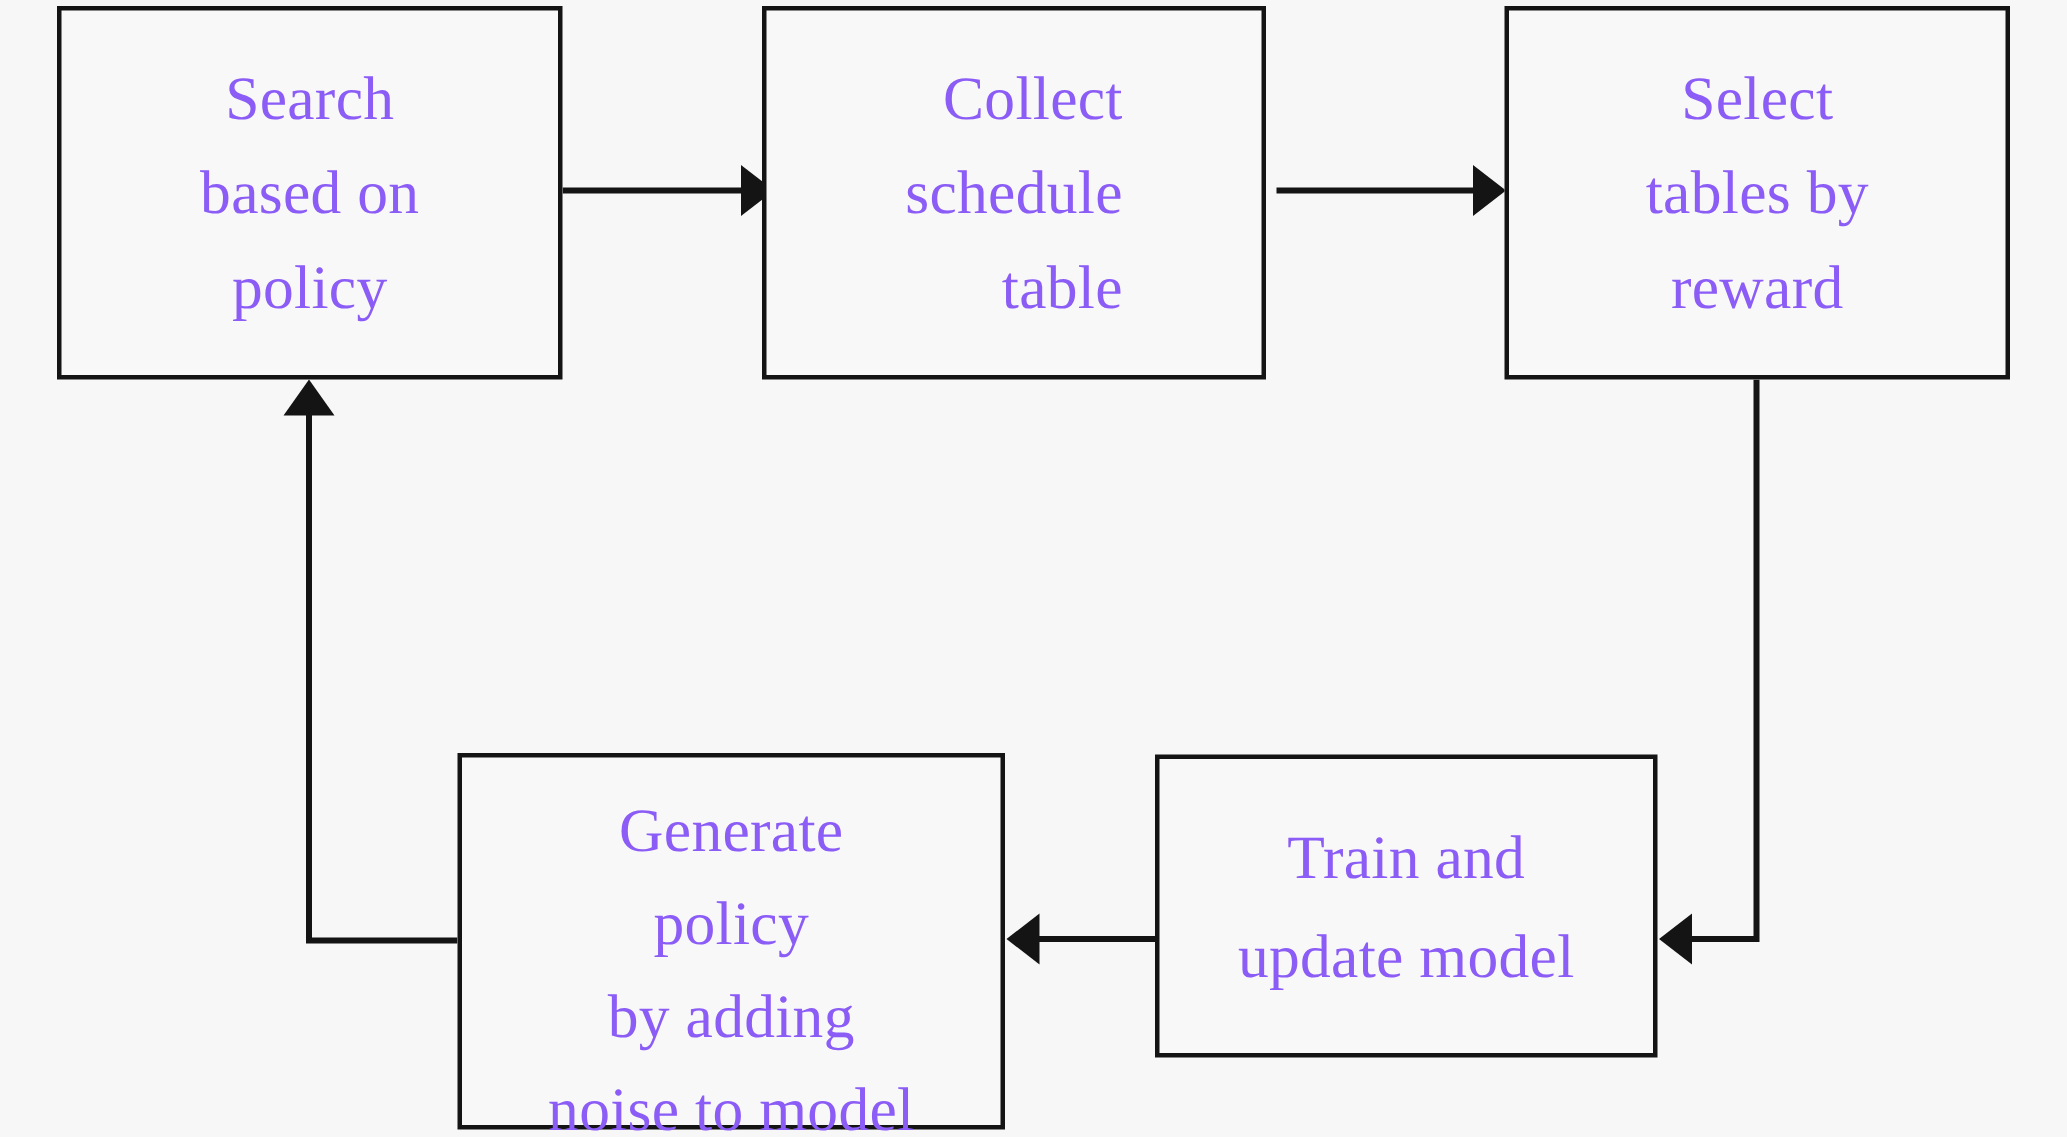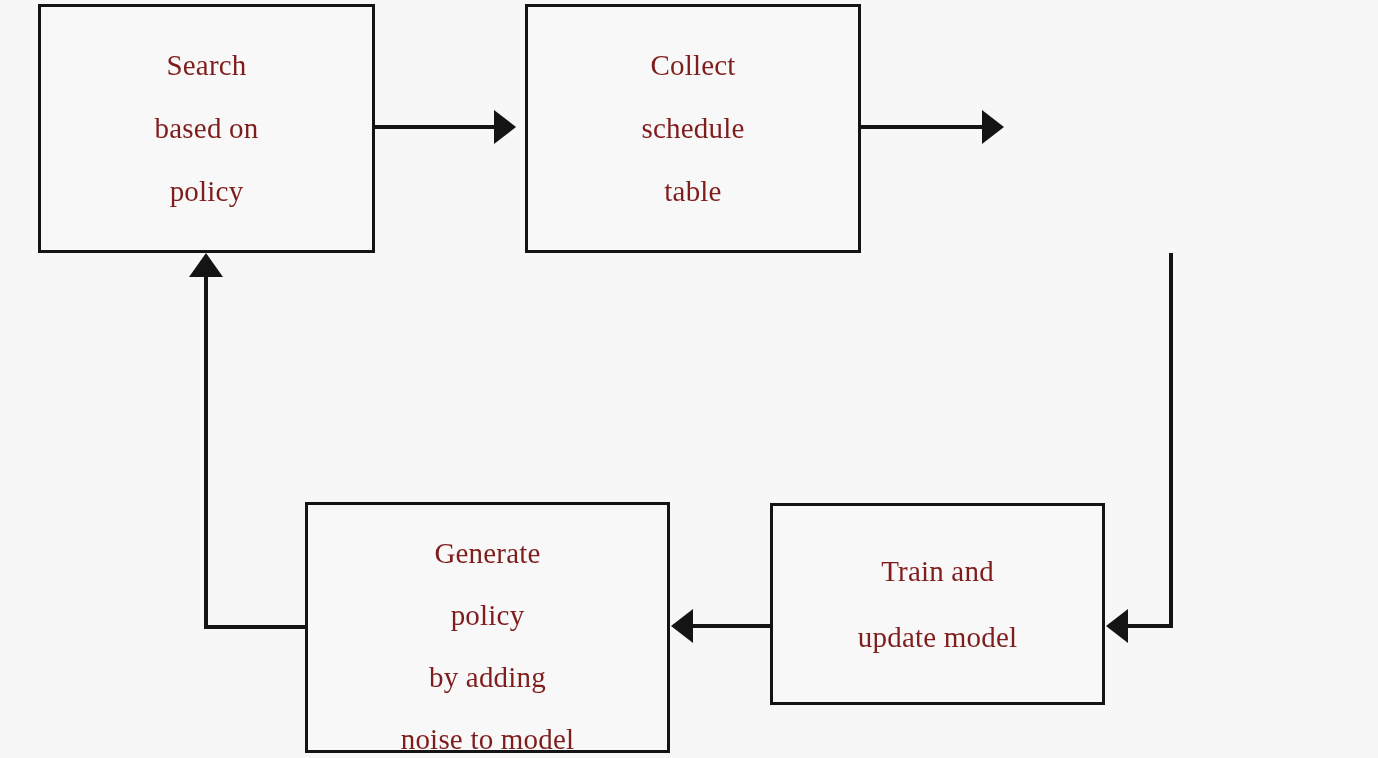--- a/index.html
+++ b/index.html
@@ -20,23 +20,23 @@
     box-sizing: border-box;
     border: 3px solid #141414;
     background: #f8f8f8;
     display: flex;
     align-items: center;
     justify-content: center;
     text-align: center;
   }
   .node-label {
     font-family: "Liberation Serif", "DejaVu Serif", serif;
-    font-size: 29px;
+    font-size: 41px;
     line-height: 63px;
-    color: #7f1d1d;
+    color: #8b5cf6;
     white-space: pre-line;
     letter-spacing: 0.2px;
   }
   #edges {
     position: absolute;
     left: 0;
     top: 0;
     width: 1378px;
     height: 758px;
     pointer-events: none;
@@ -80,26 +80,31 @@
       <polygon class="arrowhead" points="189,277 206,253 223,277"></polygon>
     </g>
   </svg>
 
   <div class="node" style="left:38px; top:4px; width:337px; height:249px;">
     <div class="node-label">Search
 based on
 policy</div>
   </div>
 
-  <div class="node" style="left:525px; top:4px; width:336px; height:249px;">
+  <div class="node" style="left:508px; top:4px; width:336px; height:249px;text-align:right;">
     <div class="node-label">Collect
 schedule
 table</div>
   </div>
 
+  <div class="node" style="left:1003px; top:4px; width:337px; height:249px;">
+    <div class="node-label">Select
+tables by
+reward</div>
+  </div>
 
   <div class="node" style="left:305px; top:502px; width:365px; height:251px;">
     <div class="node-label" style="line-height:62px;margin-top:36px;">Generate
 policy
 by adding
 noise to model</div>
   </div>
 
   <div class="node" style="left:770px; top:503px; width:335px; height:202px;">
     <div class="node-label" style="line-height:66px;">Train and

